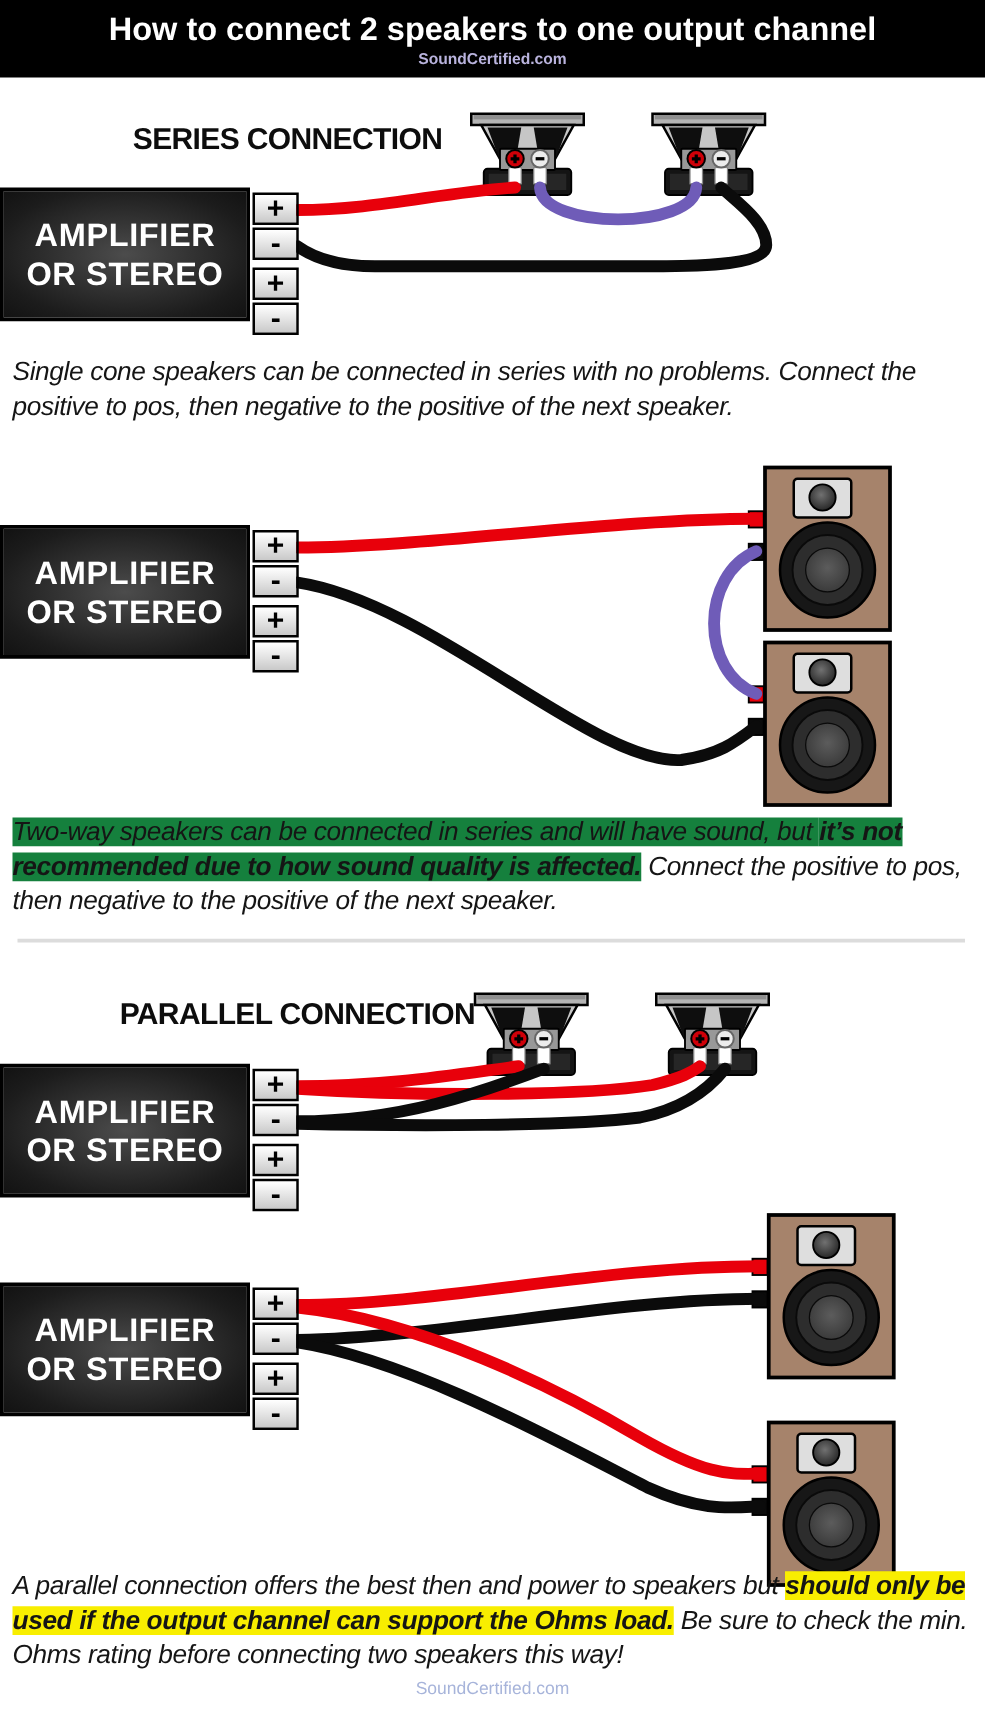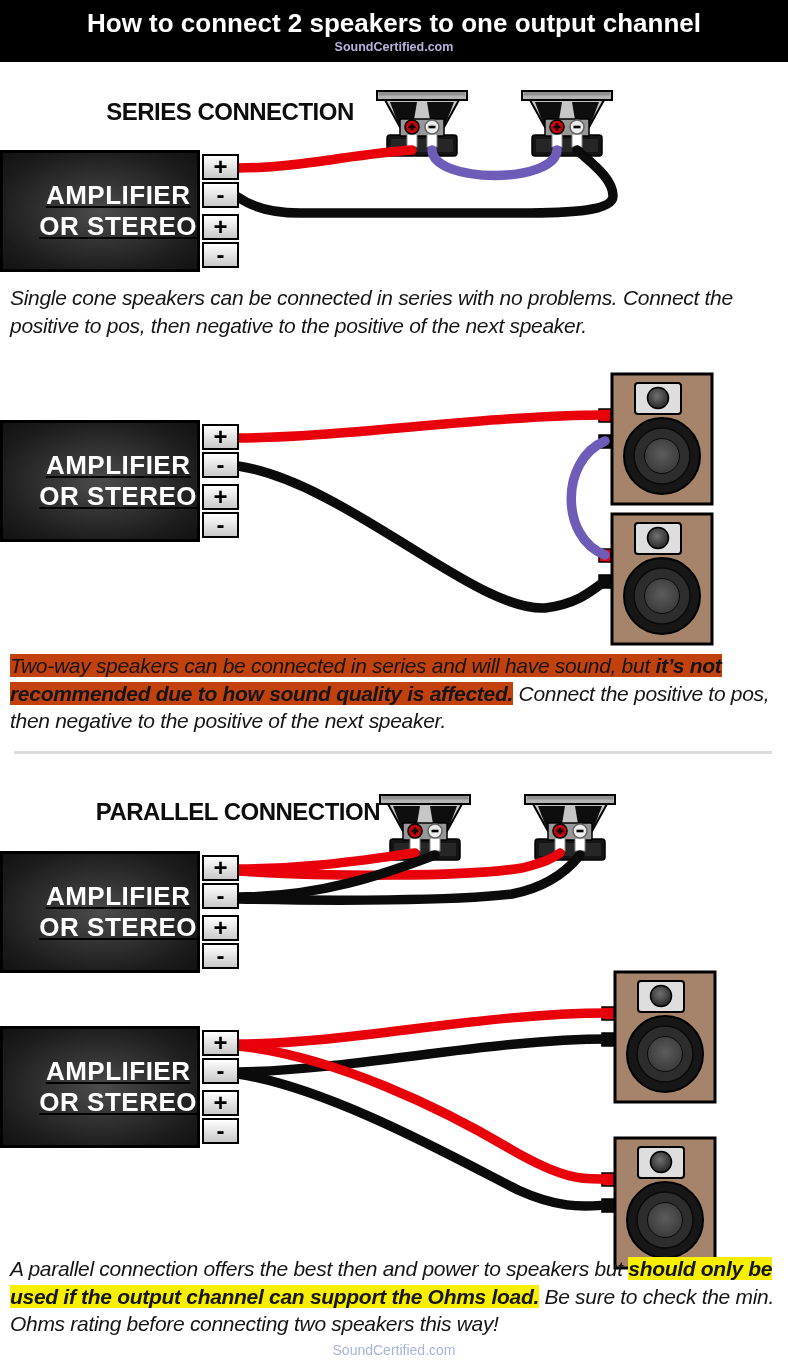--- a/index.html
+++ b/index.html
@@ -14,39 +14,39 @@
   }
   .header-title{color:#ffffff;font-size:26px;font-weight:bold;line-height:1.0;margin-top:2px;}
   .header-sub{color:#b9b3dd;font-size:12.5px;font-weight:bold;margin-top:4px;}
   
   .sec-heading{
     position:absolute;font-size:24px;font-weight:800;color:#0d0d0d;
     letter-spacing:-0.5px;text-align:center;
   }
   
   .amp{
-    position:absolute;width:200px;height:122px;box-sizing:border-box;
+    position:absolute;width:200px;height:107px;box-sizing:border-box;
     background:radial-gradient(ellipse at 50% 50%, #4c4c4c 0%, #333333 38%, #1c1c1c 75%, #121212 100%);
-    border:3px solid #000;display:flex;align-items:center;justify-content:flex-end;text-decoration:underline;
+    border:3px solid #000;display:flex;align-items:center;justify-content:center;
   }
   .amp-label{color:#fff;font-weight:bold;font-size:26px;line-height:1.18;text-align:center;letter-spacing:0.5px;}
   .terms{position:absolute;width:38px;}
   .term{
     position:absolute;left:0;width:37px;height:26px;box-sizing:border-box;
     background:linear-gradient(#ffffff 0%,#e2e2e2 55%,#c9c9c9 100%);
     border:2.5px solid #000;display:flex;align-items:center;justify-content:center;
     font-weight:900;font-size:24px;color:#000;line-height:1;
   }
   .term.t0{top:4px;} .term.t1{top:32px;} .term.t2{top:64px;} .term.t3{top:92px;}
   
   .para{
     position:absolute;left:10px;width:772px;font-style:italic;font-size:21px;
     line-height:27.5px;color:#151515;letter-spacing:-0.3px;
   }
-  .hl-cyan{background:#c2410c;}
+  .hl-cyan{background:#15803d;}
   .hl-yellow{background:#f8ee00;}
   .seg-bold{font-weight:bold;}
   .divider{position:absolute;left:14px;width:758px;height:2.5px;background:#dcdcdc;}
   .footer{
     position:absolute;left:0;top:1342px;width:788px;text-align:center;
     font-size:14px;color:#a7b4da;
   }
   svg.art{position:absolute;left:0;top:0;}
 </style>
 </head>

